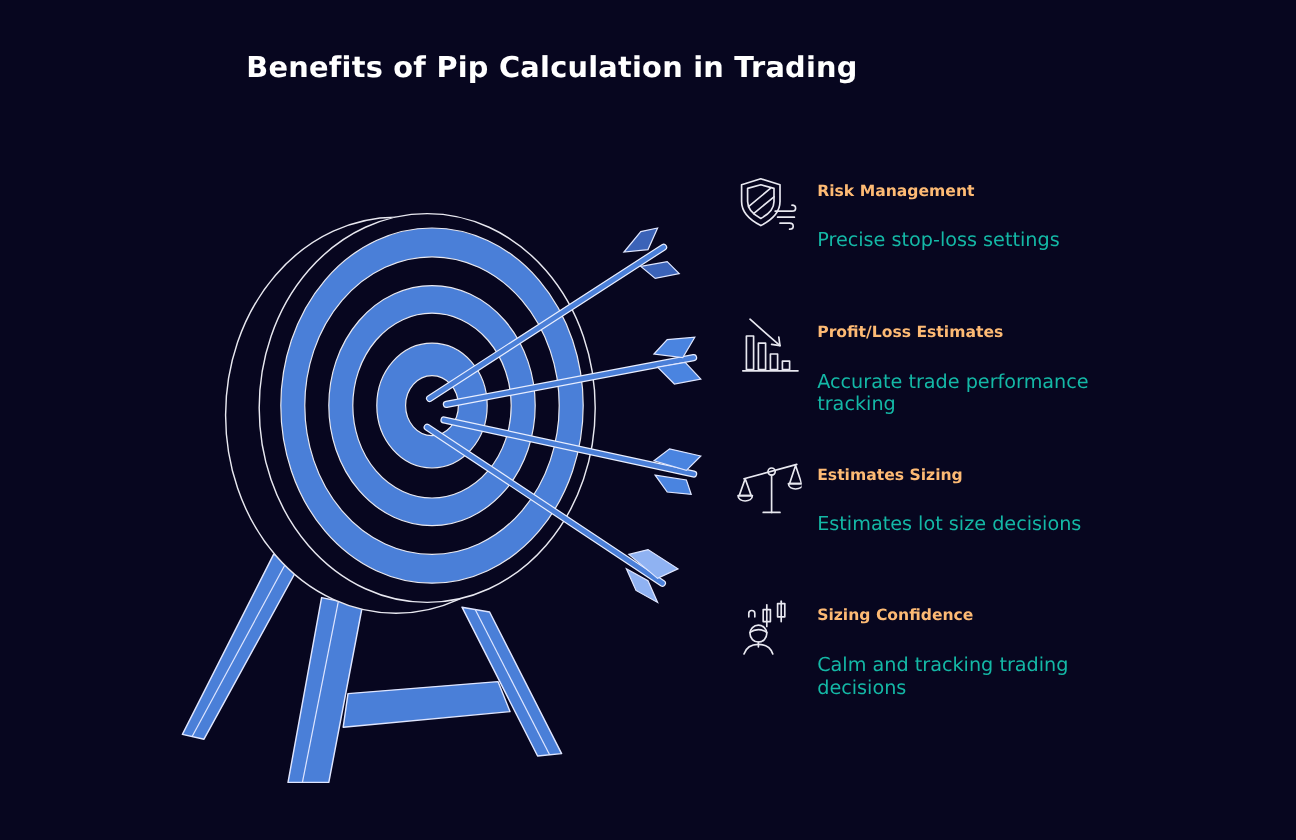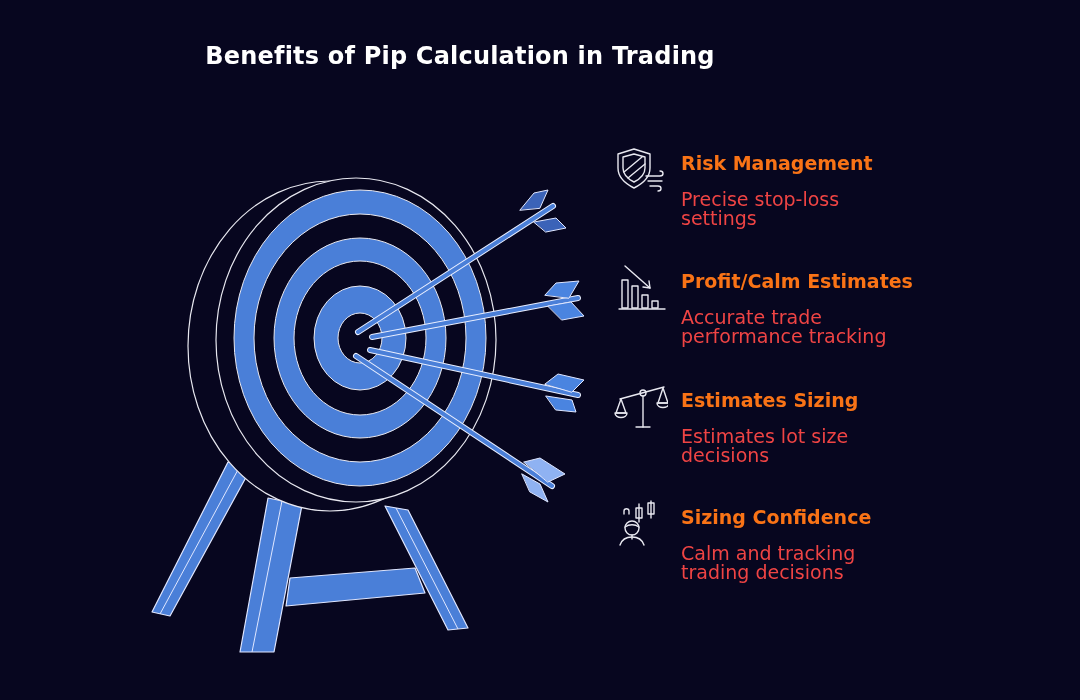--- a/index.html
+++ b/index.html
@@ -13,25 +13,25 @@
   .title {
     position: absolute; left: 0; width: 920px; top: 42px;
     text-align: center; font-size: 24px; font-weight: bold;
     letter-spacing: 0.2px; color: #ffffff;
   }
   .illustration { position: absolute; left: 0; top: 0; }
   .benefit { position: absolute; left: 612px; width: 440px; }
   .benefit .icon { position: absolute; left: 0; top: 0; width: 56px; height: 50px; }
   .benefit .heading {
     position: absolute; left: 69px; top: 6px;
-    font-size: 19px; font-weight: bold; color: #f97316; white-space: nowrap;
+    font-size: 13px; font-weight: bold; color: #fdba74; white-space: nowrap;
   }
   .benefit .desc {
     position: absolute; left: 69px; top: 44px; width: 230px;
-    font-size: 19px; line-height: 19px; color: #ef4444;
+    font-size: 16px; line-height: 19px; color: #14b8a6;
   }
 </style>
 </head>
 <body>
 
 <div class="title">Benefits of Pip Calculation in Trading</div>
 
 <svg class="illustration" width="1080" height="700" viewBox="0 0 1080 700">
 
   <g fill="#4a7fd8" stroke="#dfe6ff" stroke-width="1.2" stroke-linejoin="round">
@@ -103,21 +103,21 @@
 <div class="benefit" style="top:264px;">
   <svg class="icon" viewBox="0 0 56 50" fill="none" stroke="#e8e8f0" stroke-width="1.4" stroke-linecap="round" stroke-linejoin="round">
     <line x1="13" y1="2" x2="38" y2="24"></line>
     <polyline points="31,23 38,24 37,17"></polyline>
     <rect x="10" y="16" width="6" height="28"></rect>
     <rect x="20" y="22" width="6" height="22"></rect>
     <rect x="30" y="31" width="6" height="13"></rect>
     <rect x="40" y="37" width="6" height="7"></rect>
     <line x1="7" y1="45" x2="53" y2="45"></line>
   </svg>
-  <div class="heading">Profit/Calm Estimates</div>
+  <div class="heading">Profit/Loss Estimates</div>
   <div class="desc">Accurate trade performance tracking</div>
 </div>
 
 <div class="benefit" style="top:383px;">
   <svg class="icon" viewBox="0 0 56 50" fill="none" stroke="#e8e8f0" stroke-width="1.4" stroke-linecap="round" stroke-linejoin="round">
     <line x1="8" y1="16" x2="52" y2="4"></line>
     <circle cx="31" cy="10" r="3"></circle>
     <line x1="31" y1="13" x2="31" y2="44"></line>
     <line x1="24" y1="44" x2="38" y2="44"></line>
     <polyline points="9,16 4,30 14,30 9,16"></polyline>

